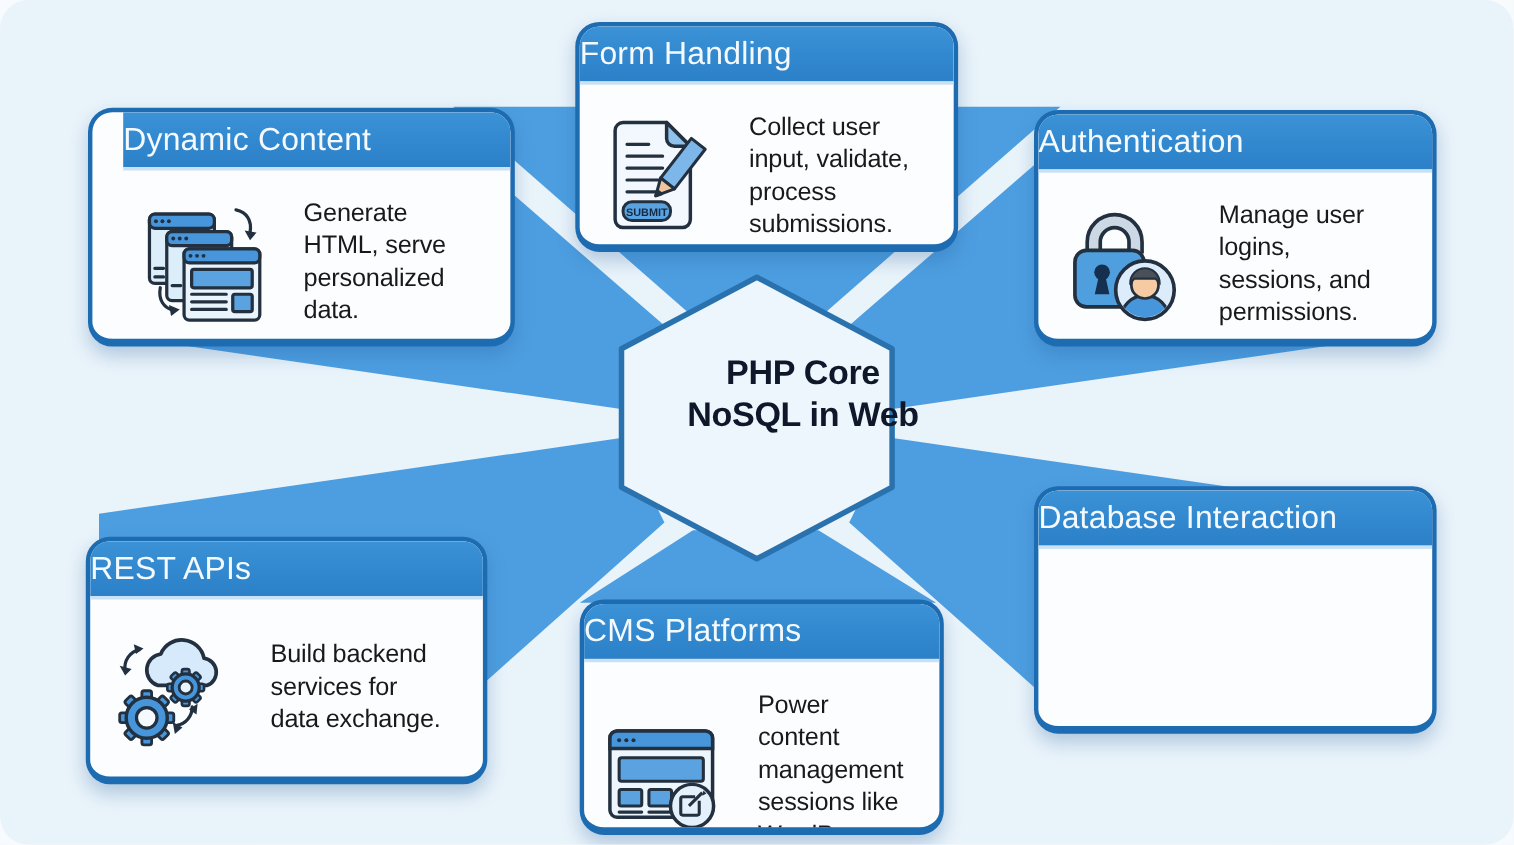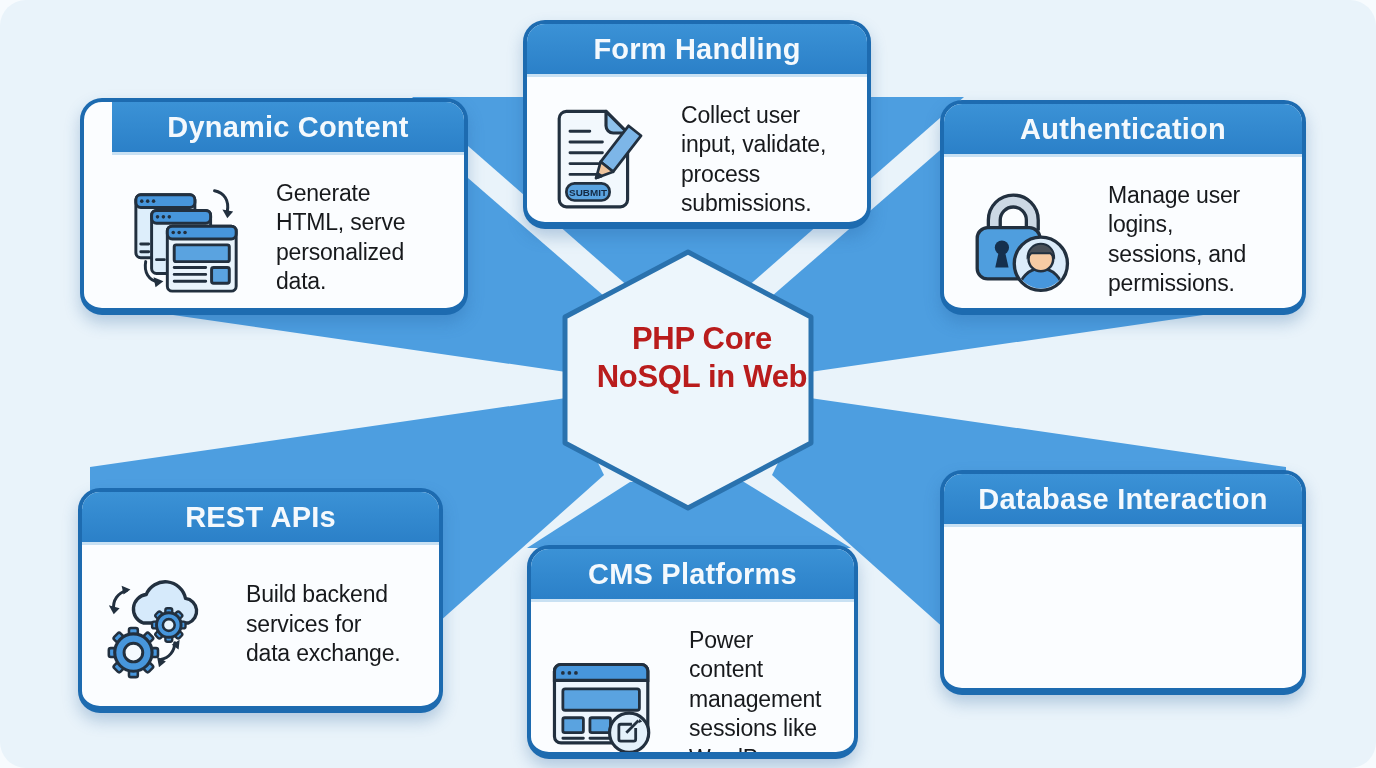--- a/index.html
+++ b/index.html
@@ -3,37 +3,37 @@
 <meta charset="utf-8">
 <style>
   html,body{margin:0;padding:0;background:#f7fbfe;font-family:"Liberation Sans",sans-serif;}
   .stage{position:relative;width:1376px;height:768px;background:#e9f3fa;border-radius:26px;overflow:hidden;}
   .bg-svg{position:absolute;left:0;top:0;width:1376px;height:768px;}
 
   
   .card{position:absolute;background:#fbfdff;border:4px solid #1d6bb0;border-bottom-width:7px;
         border-radius:22px;box-shadow:0 8px 16px rgba(35,95,155,.28);overflow:hidden;
         display:flex;flex-direction:column;}
-  .card-header{background:linear-gradient(180deg,#3b92d6,#2b80c8);color:#f4f9fd;font-weight:bold;
-        font-size:29px;text-align:center;line-height:50px;height:50px;flex:0 0 auto;
+  .card-header{background:linear-gradient(180deg,#3b92d6,#2b80c8);color:#f4f9fd;font-weight:normal;
+        font-size:29px;text-align:left;line-height:50px;height:50px;flex:0 0 auto;
         border-bottom:3px solid #c9e1f3;letter-spacing:.2px;}
   .card-body{flex:1;display:flex;align-items:center;gap:14px;padding:8px 14px 10px 16px;}
   .icon{flex:0 0 auto;display:flex;align-items:center;justify-content:flex-end;}
   .desc{flex:1;margin:16px;font-size:23px;line-height:1.28;color:#17191c;letter-spacing:-0.2px;}
 
   .card-dc{left:80px;  top:98px;  width:352px; height:206px;padding-left:28px;}
   .card-fh{left:523px; top:20px;  width:340px; height:198px;}
   .card-au{left:940px; top:100px; width:358px; height:204px;}
   .card-ra{left:78px;  top:488px; width:357px; height:214px;}
   .card-cm{left:527px; top:545px; width:323px; height:203px;}
-  .card-db{left:940px; top:470px; width:358px; height:214px;}
+  .card-db{left:940px; top:442px; width:358px; height:214px;}
 
   
   .hex-title{position:absolute;left:563px;top:320px;width:278px;text-align:center;
-        font-weight:bold;font-size:31px;line-height:1.24;color:#b91c1c;letter-spacing:-0.3px;}
+        font-weight:bold;font-size:31px;line-height:1.24;color:#0f172a;letter-spacing:-0.3px;padding-left:28px;}
 </style>
 </head>
 <body>
 
 <div class="stage">
 
   <svg class="bg-svg" viewBox="0 0 1376 768">
     <polygon points="90,303 90,145 430,145 604,296 566,372" fill="#4d9ee0"></polygon>
     <polygon points="412,97 964,97 746,288 630,288" fill="#4d9ee0"></polygon>
     <polygon points="1286,303 1286,145 946,145 772,296 810,372" fill="#4d9ee0"></polygon>

